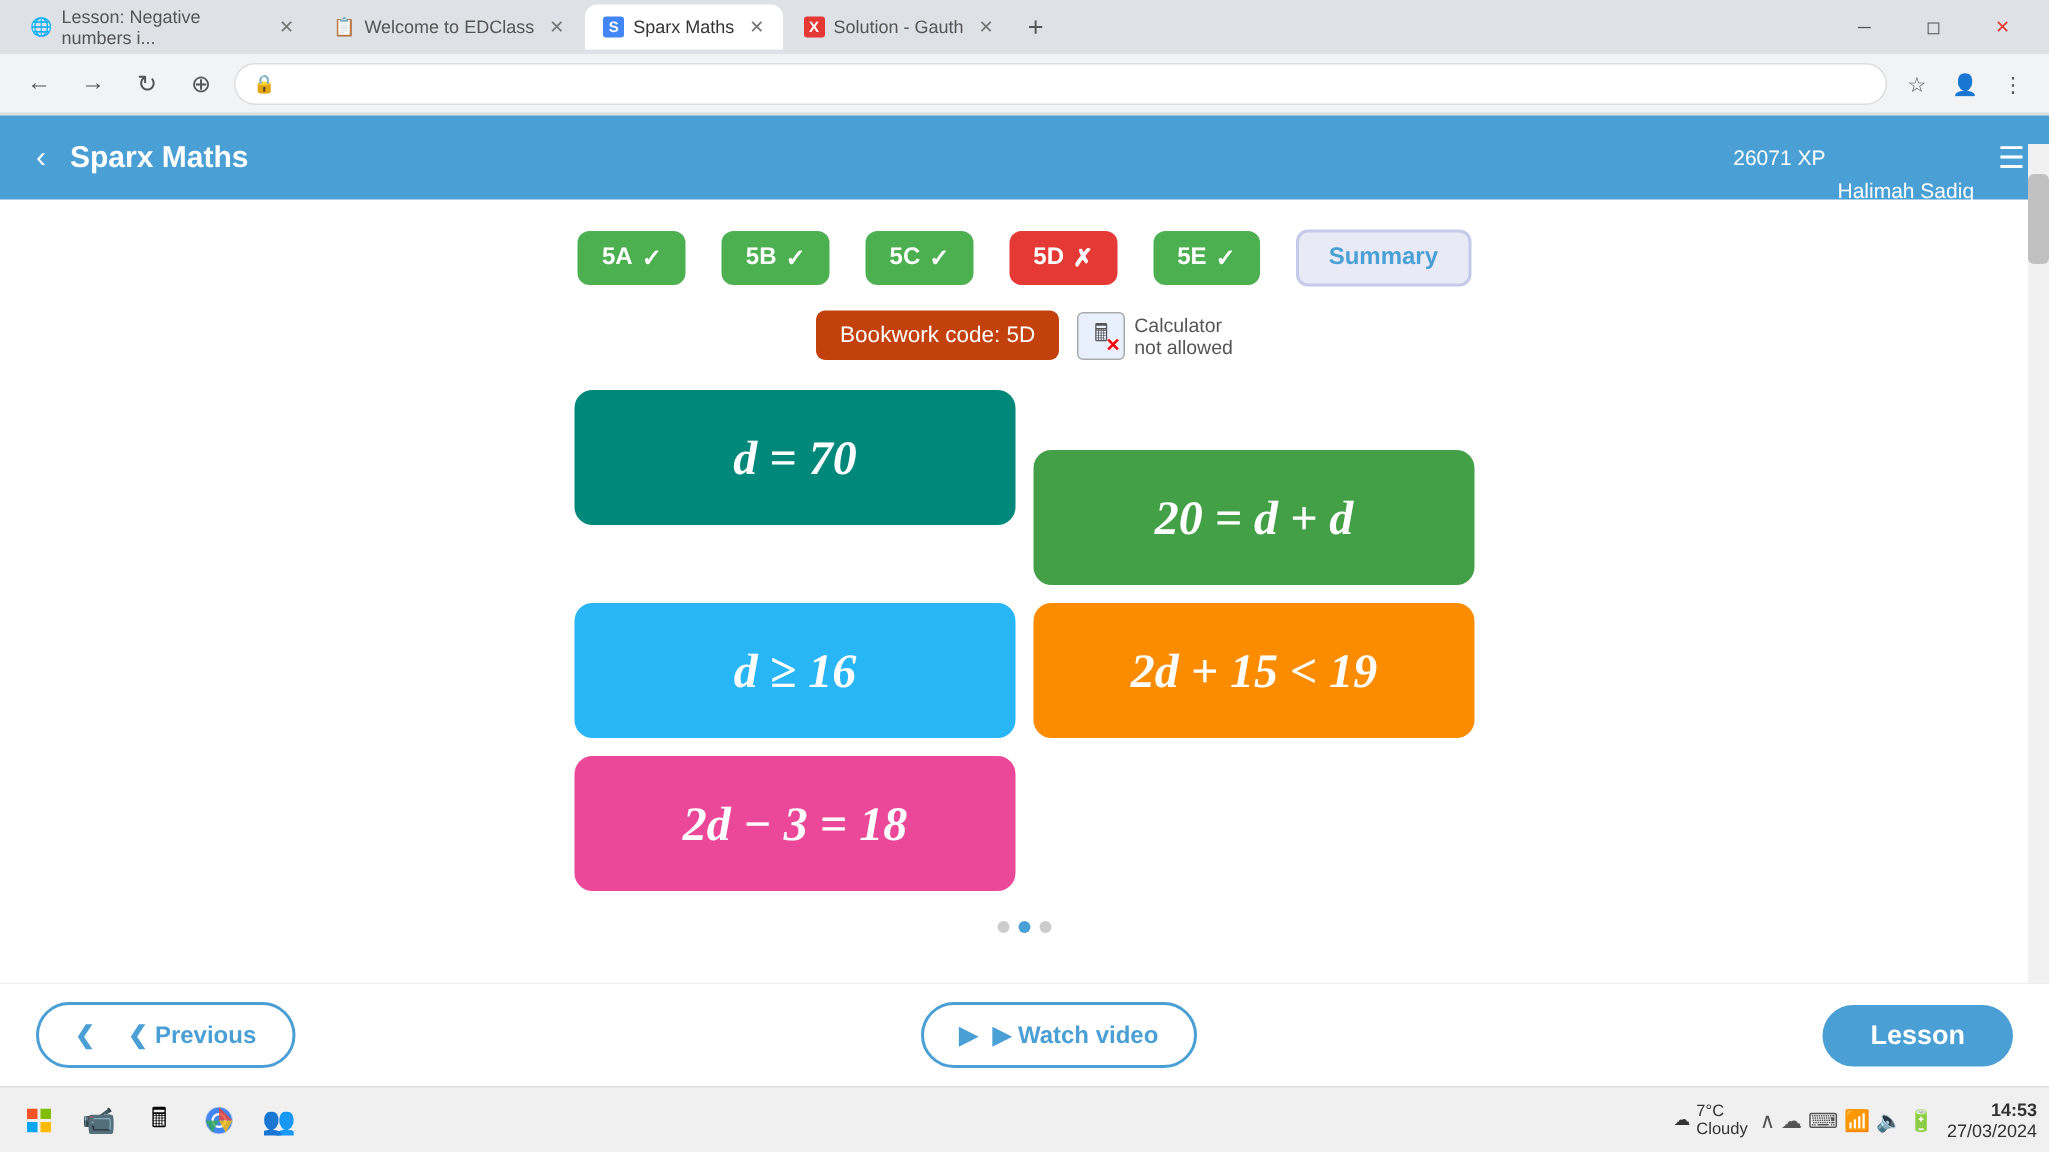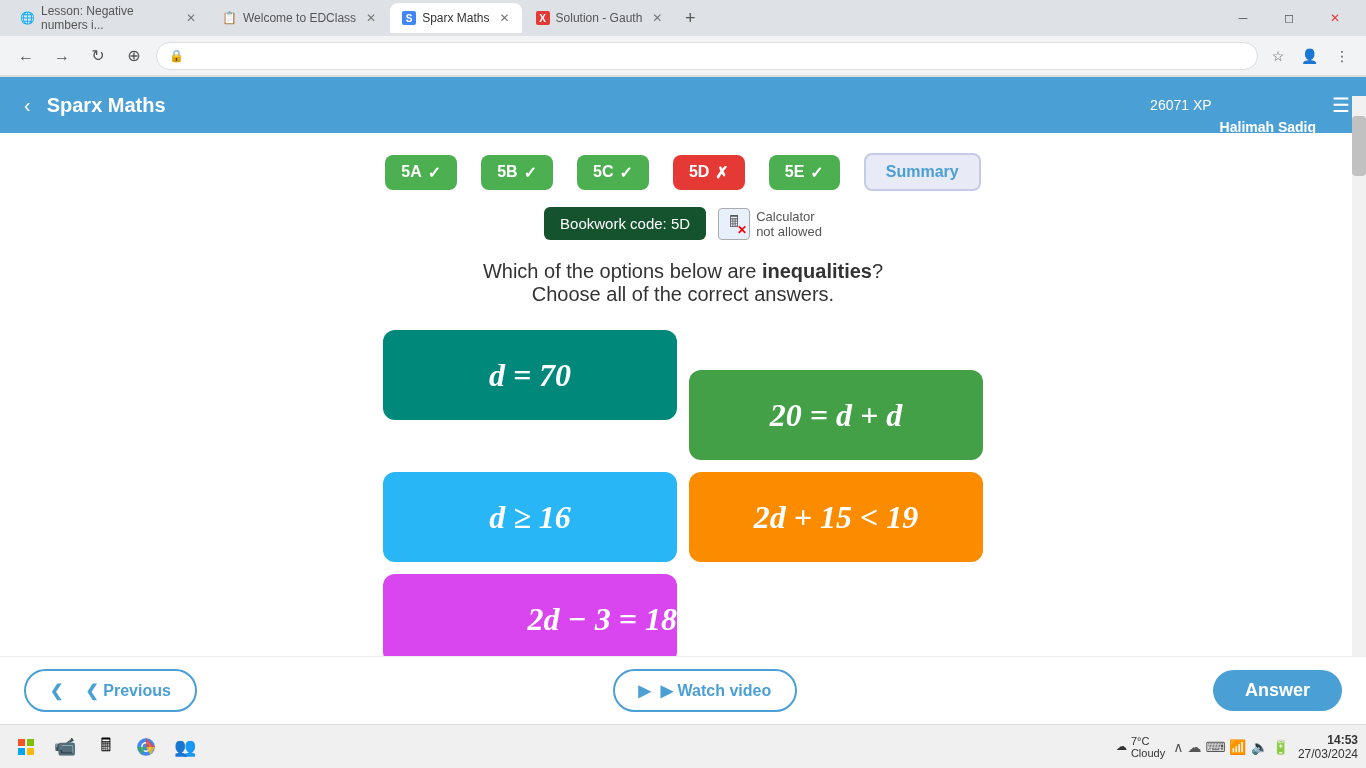--- a/index.html
+++ b/index.html
@@ -17,54 +17,54 @@
 
     .address-bar { display: flex; align-items: center; height: 40px; background: #f1f3f4; padding: 0 12px; gap: 8px; border-bottom: 1px solid #ddd; }
     .nav-btn { width: 28px; height: 28px; display: flex; align-items: center; justify-content: center; color: #555; font-size: 16px; cursor: pointer; border-radius: 50%; }
     .url-bar { flex: 1; height: 28px; background: #fff; border: 1px solid #ddd; border-radius: 14px; display: flex; align-items: center; padding: 0 12px; font-size: 13px; color: #333; }
     .addr-icon { width: 24px; height: 24px; display: flex; align-items: center; justify-content: center; color: #555; font-size: 14px; cursor: pointer; }
 
     
     .app-header { background: #4a9fd5; height: 56px; display: flex; align-items: center; padding: 0 16px; color: white; }
     .back-btn { font-size: 20px; cursor: pointer; padding: 8px; }
     .app-logo { font-size: 20px; font-weight: bold; margin-left: 8px; flex: 1; }
-    .user-info { font-size: 14px; font-weight: 700; margin-right: 16px; margin-top: 44px; }
+    .user-info { font-size: 14px; font-weight: 400; margin-right: 16px; margin-top: 44px; }
     .xp-info { font-size: 14px; margin-right: 8px; }
     .menu-btn { font-size: 20px; cursor: pointer; }
 
     
     .main-content { padding: 20px; display: flex; flex-direction: column; align-items: center; }
 
     
     .task-tabs { display: flex; gap: 24px; align-items: center; margin-bottom: 16px; }
     .task-tab { padding: 8px 16px; border-radius: 8px; font-size: 16px; font-weight: 600; color: white; cursor: pointer; display: flex; align-items: center; gap: 6px; }
     .task-tab.correct { background: #4caf50; }
     .task-tab.wrong { background: #e53935; }
     .task-tab.summary { background: #e8eaf6; color: #4a9fd5; border: 2px solid #c5cae9; padding: 8px 20px; }
 
     
     .bookwork-area { display: flex; align-items: center; gap: 12px; margin-bottom: 20px; }
-    .bookwork-code { background: #14532d; color: white; padding: 8px 16px; border-radius: 6px; font-size: 15px; }
+    .bookwork-code { background: #c2410c; color: white; padding: 8px 16px; border-radius: 6px; font-size: 15px; }
     .calculator-status { display: flex; align-items: center; gap: 6px; font-size: 13px; color: #555; }
     .calc-icon { width: 32px; height: 32px; background: #e8f0fe; border: 1px solid #aaa; border-radius: 4px; display: flex; align-items: center; justify-content: center; font-size: 14px; position: relative; }
     .calc-x { color: red; font-weight: bold; font-size: 12px; position: absolute; bottom: 2px; right: 2px; }
 
     
     .question { text-align: center; margin-bottom: 24px; font-size: 20px; color: #333; }
     .question strong { font-weight: 800; }
 
     
     .options-grid { display: grid; grid-template-columns: 1fr 1fr; gap: 12px; width: 600px; margin-bottom: 20px; }
     .option-btn { border: none; border-radius: 12px; padding: 0; height: 90px; display: flex; align-items: center; justify-content: center; cursor: pointer; font-size: 32px; font-style: italic; font-weight: bold; color: white; font-family: 'Times New Roman', serif; }
     .option-purple { background: #9c27b0; }
     .option-teal { background: #00897b; }
     .option-green { background: #43a047; margin-top: 40px; }
     .option-blue { background: #29b6f6; }
     .option-orange { background: #fb8c00; }
-    .option-dark-green { background: #d946ef; justify-content: flex-end; }
+    .option-dark-green { background: #ec4899; }
 
     
     .bottom-bar { position: fixed; bottom: 44px; left: 0; right: 0; display: flex; align-items: center; justify-content: space-between; padding: 12px 24px; background: white; border-top: 1px solid #eee; }
     .prev-btn { border: 2px solid #4a9fd5; color: #4a9fd5; background: white; border-radius: 24px; padding: 10px 24px; font-size: 16px; font-weight: 600; cursor: pointer; display: flex; align-items: center; gap: 6px; }
     .watch-btn { border: 2px solid #4a9fd5; color: #4a9fd5; background: white; border-radius: 24px; padding: 10px 24px; font-size: 16px; font-weight: 600; cursor: pointer; display: flex; align-items: center; gap: 6px; }
     .answer-btn { background: #4a9fd5; color: white; border: none; border-radius: 24px; padding: 10px 32px; font-size: 18px; font-weight: 700; cursor: pointer; }
 
     
     .taskbar { position: fixed; bottom: 0; left: 0; right: 0; height: 44px; background: #f0f0f0; display: flex; align-items: center; padding: 0 8px; gap: 4px; border-top: 1px solid #ddd; }
     .taskbar-left { display: flex; align-items: center; gap: 4px; }
@@ -169,26 +169,20 @@
     <div class="bookwork-code">Bookwork code: 5D</div>
     <div class="calculator-status">
       <div class="calc-icon">
         <span style="font-size:16px;">🖩</span>
         <span class="calc-x">✕</span>
       </div>
       <span>Calculator<br>not allowed</span>
     </div>
   </div>
 
-  <div class="question">
-    <div>
-      <span>Which of the options below are </span><strong>inequalities</strong><span>?</span>
-    </div>
-    <div><span>Choose all of the correct answers.</span></div>
-  </div>
 
   <div class="options-grid">
     <button class="option-btn option-teal">
       <span><i>d</i> = 70</span>
     </button>
     <button class="option-btn option-green">
       <span>20 = <i>d</i> + <i>d</i></span>
     </button>
     <button class="option-btn option-blue">
       <span><i>d</i> ≥ 16</span>
@@ -215,21 +209,21 @@
 
 <div class="bottom-bar">
   <button class="prev-btn">
     <span>❮</span>
     <span style="margin-left:16px;">❮ Previous</span>
   </button>
   <button class="watch-btn">
     <span>▶</span>
     <span style="margin-left:4px;">▶ Watch video</span>
   </button>
-  <button class="answer-btn">Answer</button>
+  <button class="answer-btn">Lesson</button>
 </div>
 
 <div class="taskbar">
   <div class="taskbar-left">
     <div class="taskbar-item">
       <svg width="16" height="16" viewBox="0 0 16 16" fill="none" xmlns="http://www.w3.org/2000/svg">
         <rect x="0" y="0" width="7" height="7" fill="#f35325"></rect>
         <rect x="9" y="0" width="7" height="7" fill="#81bc06"></rect>
         <rect x="0" y="9" width="7" height="7" fill="#05a6f0"></rect>
         <rect x="9" y="9" width="7" height="7" fill="#ffba08"></rect>

